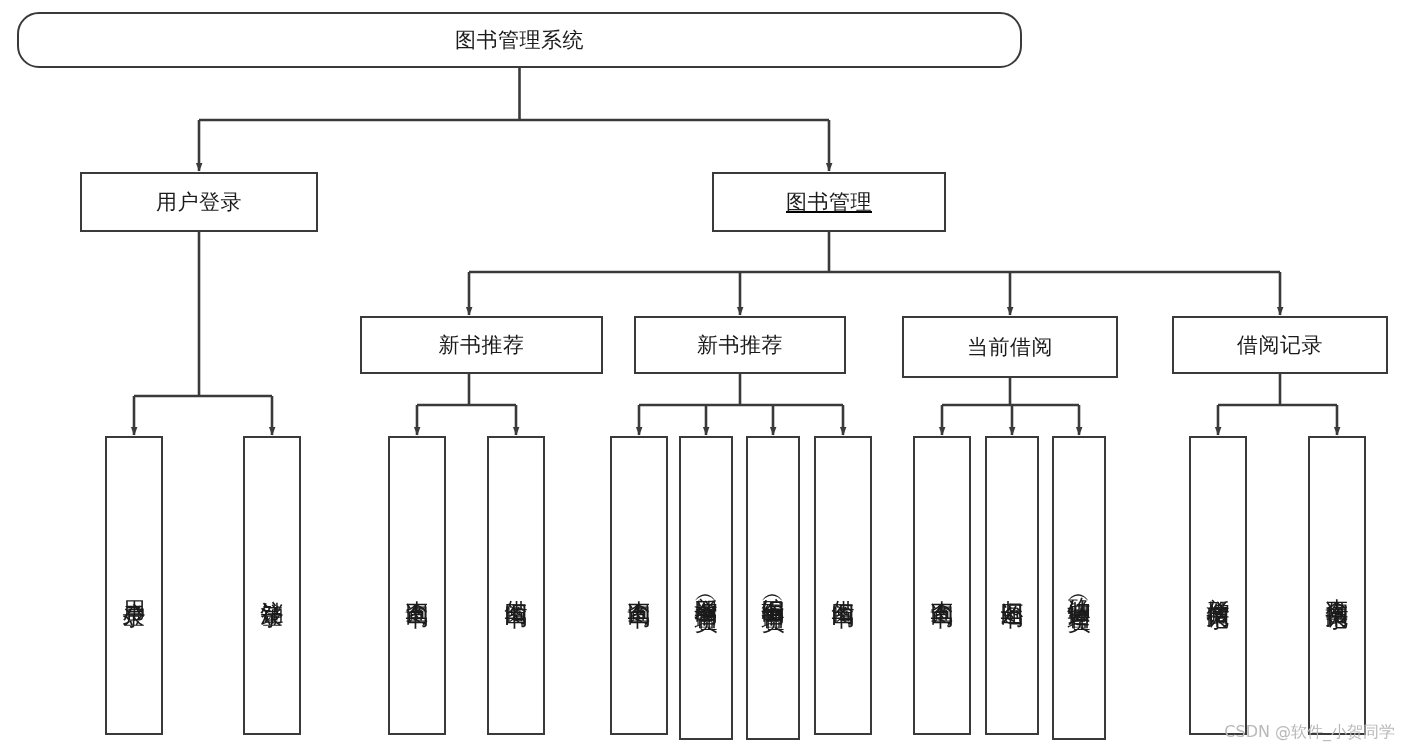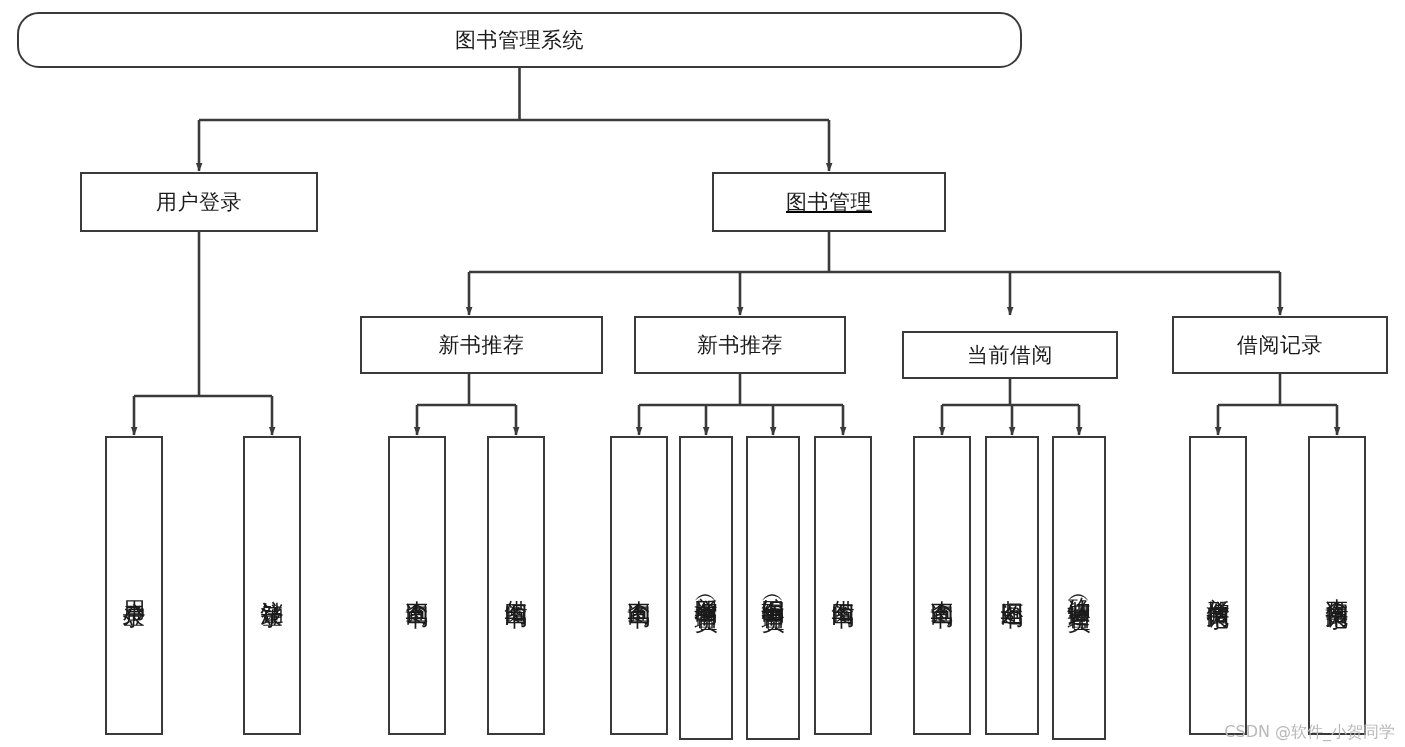--- a/index.html
+++ b/index.html
@@ -126,21 +126,21 @@
       </div>
       <div class="node horiz" style="left: 712px; top: 172px; width: 234px; height: 60px; text-decoration: underline;">
         <span class="node-label">图书管理</span>
       </div>
       <div class="node horiz" style="left: 360px; top: 316px; width: 243px; height: 58px;">
         <span class="node-label">新书推荐</span>
       </div>
       <div class="node horiz" style="left: 634px; top: 316px; width: 212px; height: 58px;">
         <span class="node-label">新书推荐</span>
       </div>
-      <div class="node horiz" style="left: 902px; top: 316px; width: 216px; height: 48px; margin-top: 15px;">
+      <div class="node horiz" style="left: 902px; top: 316px; width: 216px; height: 62px;">
         <span class="node-label">当前借阅</span>
       </div>
       <div class="node horiz" style="left: 1172px; top: 316px; width: 216px; height: 58px; justify-content: center;">
         <span class="node-label">借阅记录</span>
       </div>
       <div class="node vert" style="left: 105px; top: 436px; width: 58px; height: 299px;">
         <span class="node-label">用户登录</span>
       </div>
       <div class="node vert" style="left: 243px; top: 436px; width: 58px; height: 299px;">
         <span class="node-label">注销登录</span>

